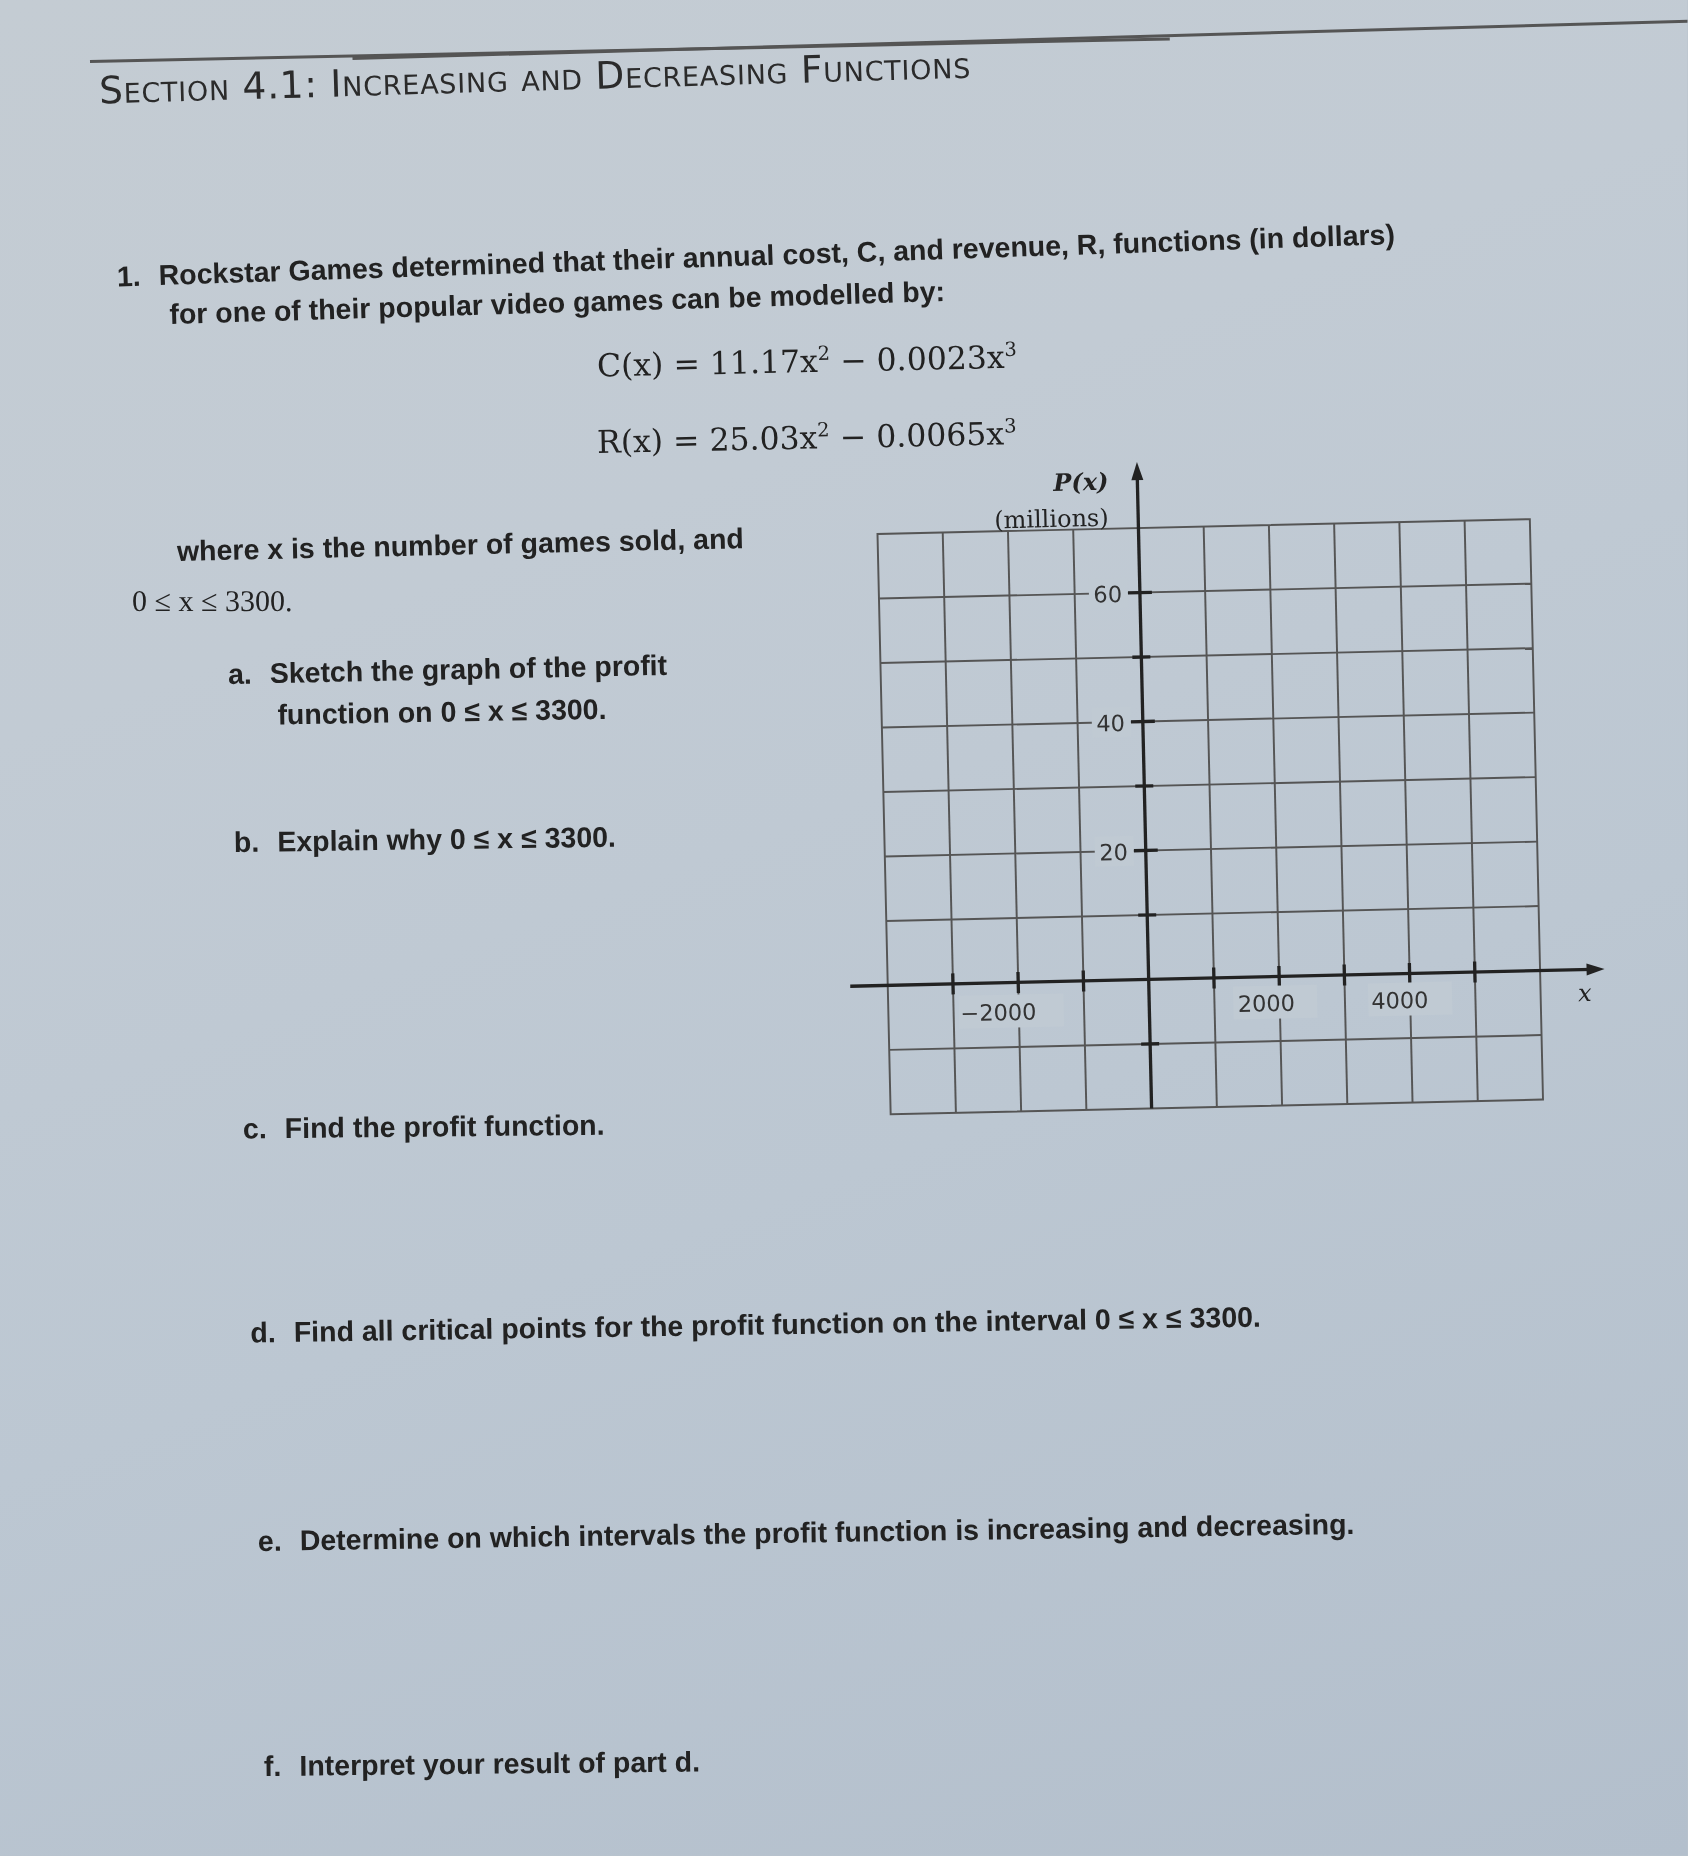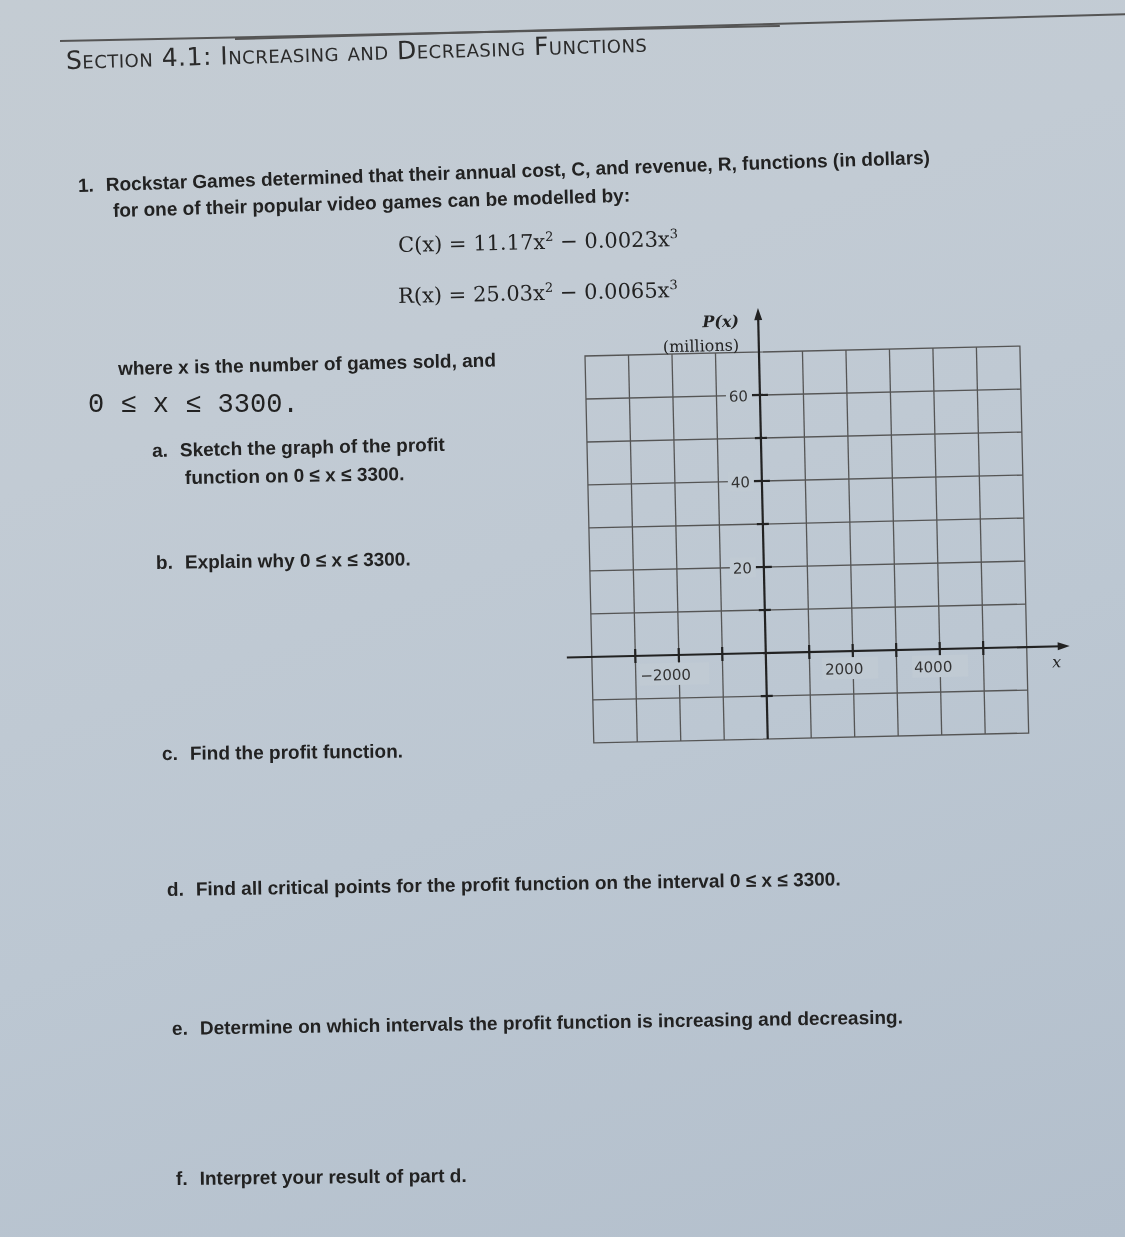--- a/index.html
+++ b/index.html
@@ -49,23 +49,23 @@
     .txt {
       position: absolute;
       font-size: 19px;
       font-weight: bold;
       color: #222;
       white-space: nowrap;
       transform-origin: left center;
       font-family: "Liberation Sans", "DejaVu Sans", sans-serif;
     }
     .math {
-      font-family: Liberation Mono, monospace;
+      font-family: Liberation Serif, serif;
       font-weight: normal;
-      font-size: 27px;
+      font-size: 20px;
     }
     .eq {
       position: absolute;
       font-family: "DejaVu Serif", "Liberation Serif", serif;
       font-size: 21px;
       color: #222;
       white-space: nowrap;
       transform-origin: left center;
     }
     .eq sup { font-size: 13px; }

